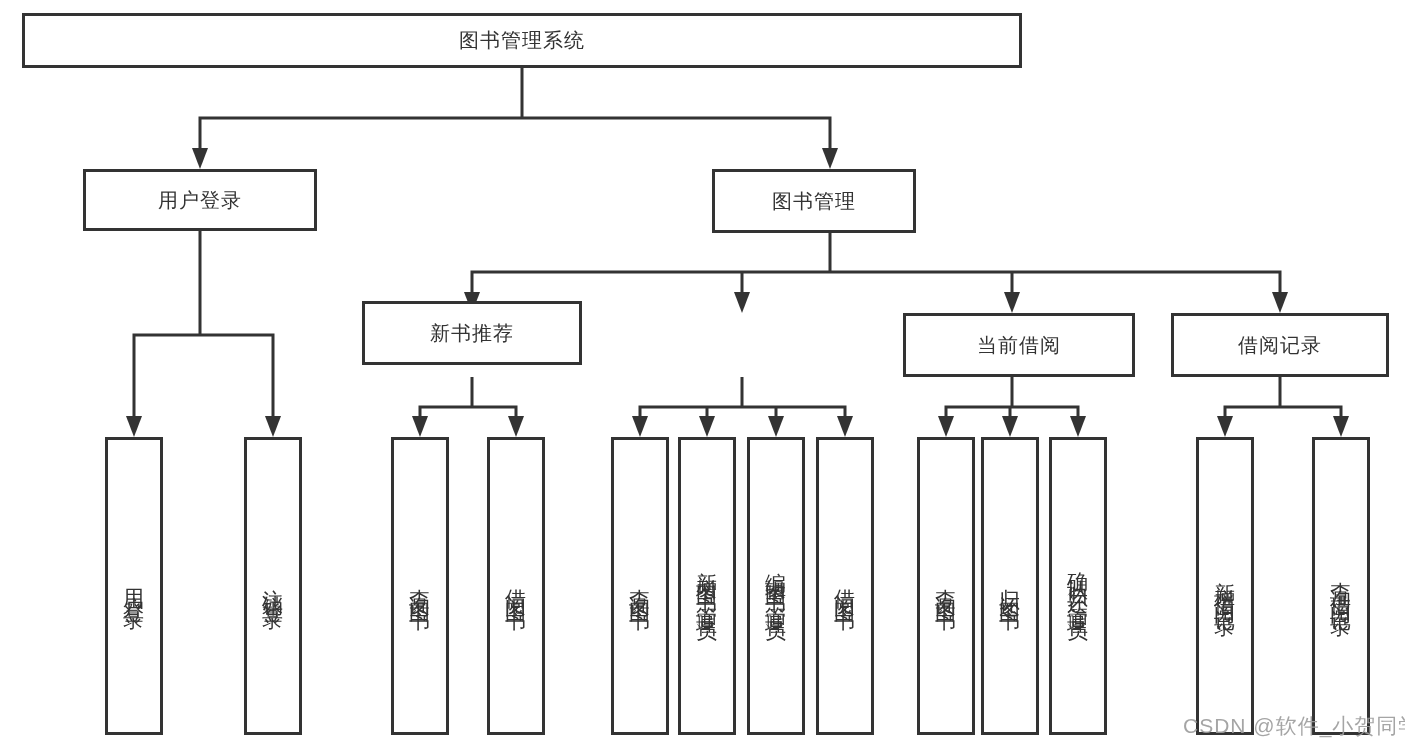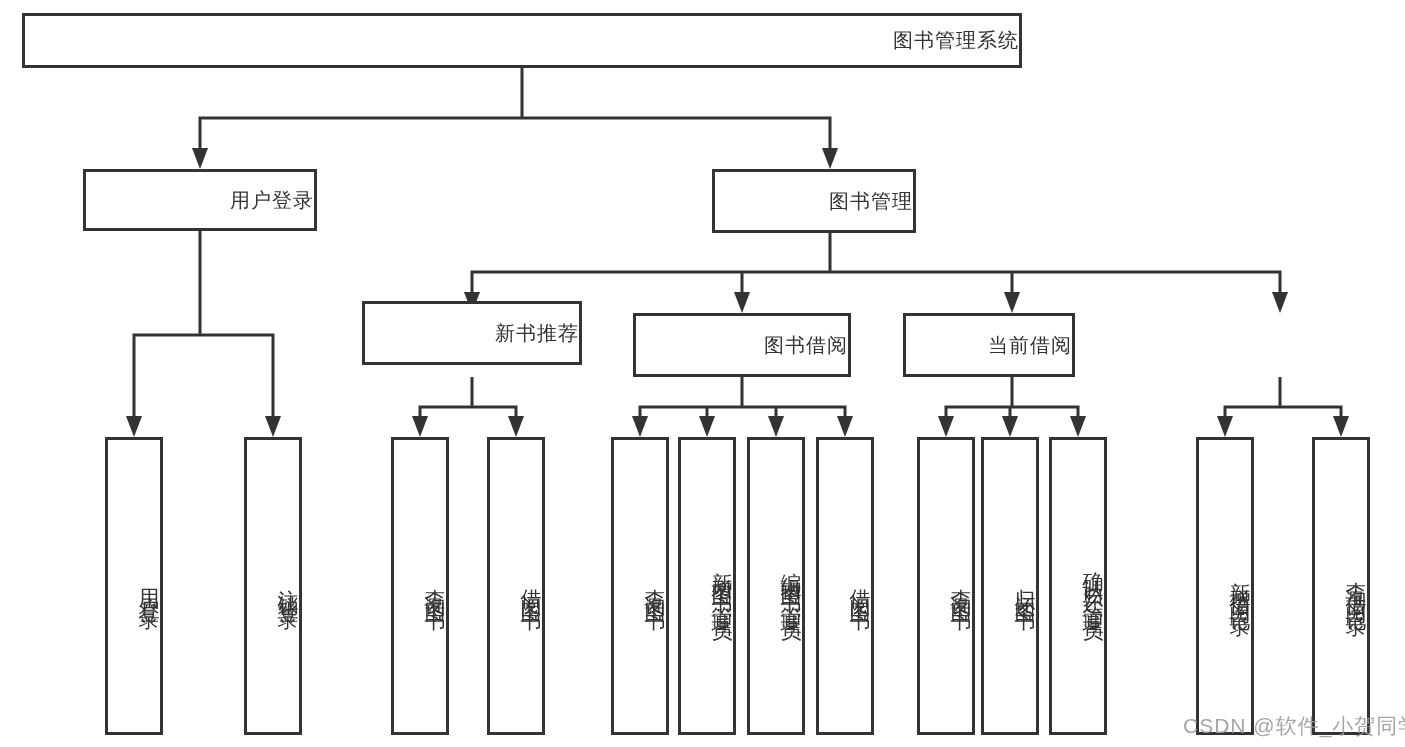--- a/index.html
+++ b/index.html
@@ -6,21 +6,21 @@
     --line:#333333; --text:#333333; --watermark:#9e9e9e; --bg:#ffffff;
   }
   html,body{margin:0;padding:0;background:var(--bg);}
   body{font-family:"Liberation Sans","DejaVu Sans",sans-serif;}
   .canvas{
     position:relative;width:1405px;height:747px;background:var(--bg);overflow:hidden;
   }
   .connectors{position:absolute;left:0;top:0;width:1405px;height:747px;}
   .node{
     position:absolute;box-sizing:border-box;border:3px solid var(--line);
-    background:var(--bg);display:flex;align-items:center;justify-content:flex-end;
+    background:var(--bg);display:flex;align-items:center;justify-content:center;
     color:var(--text);
   }
   .node .label{
     font-size:20px;letter-spacing:1px;color:var(--text);white-space:nowrap;
   }
   .node.vertical .label{
     writing-mode:vertical-rl;text-orientation:mixed;
     font-size:21px;letter-spacing:7px;line-height:1;white-space:nowrap;
   }
   .watermark{
@@ -64,25 +64,25 @@
   <div class="node" style="left:83px;top:169px;width:234px;height:62px">
     <span class="label">用户登录</span>
   </div>
   <div class="node" style="left:712px;top:169px;width:204px;height:64px">
     <span class="label">图书管理</span>
   </div>
 
   <div class="node" style="left:362px;top:301px;width:220px;height:64px">
     <span class="label">新书推荐</span>
   </div>
-  <div class="node" style="left:633px;top:313px;width:218px;height:64px">
-    <span class="label">图书借阅</span>
+  <div class="node" style="left:903px;top:313px;width:232px;height:64px">
+    <span class="label">当前借阅</span>
   </div>
-  <div class="node" style="left:903px;top:313px;width:172px;height:64px">
-    <span class="label">当前借阅</span>
+  <div class="node" style="left:1171px;top:313px;width:218px;height:64px">
+    <span class="label">借阅记录</span>
   </div>
 
   <div class="node vertical" style="left:105px;top:437px;width:58px;height:298px">
     <span class="label">用户登录</span>
   </div>
   <div class="node vertical" style="left:244px;top:437px;width:58px;height:298px">
     <span class="label">注销登录</span>
   </div>
   <div class="node vertical" style="left:391px;top:437px;width:58px;height:298px">
     <span class="label">查询图书</span>

